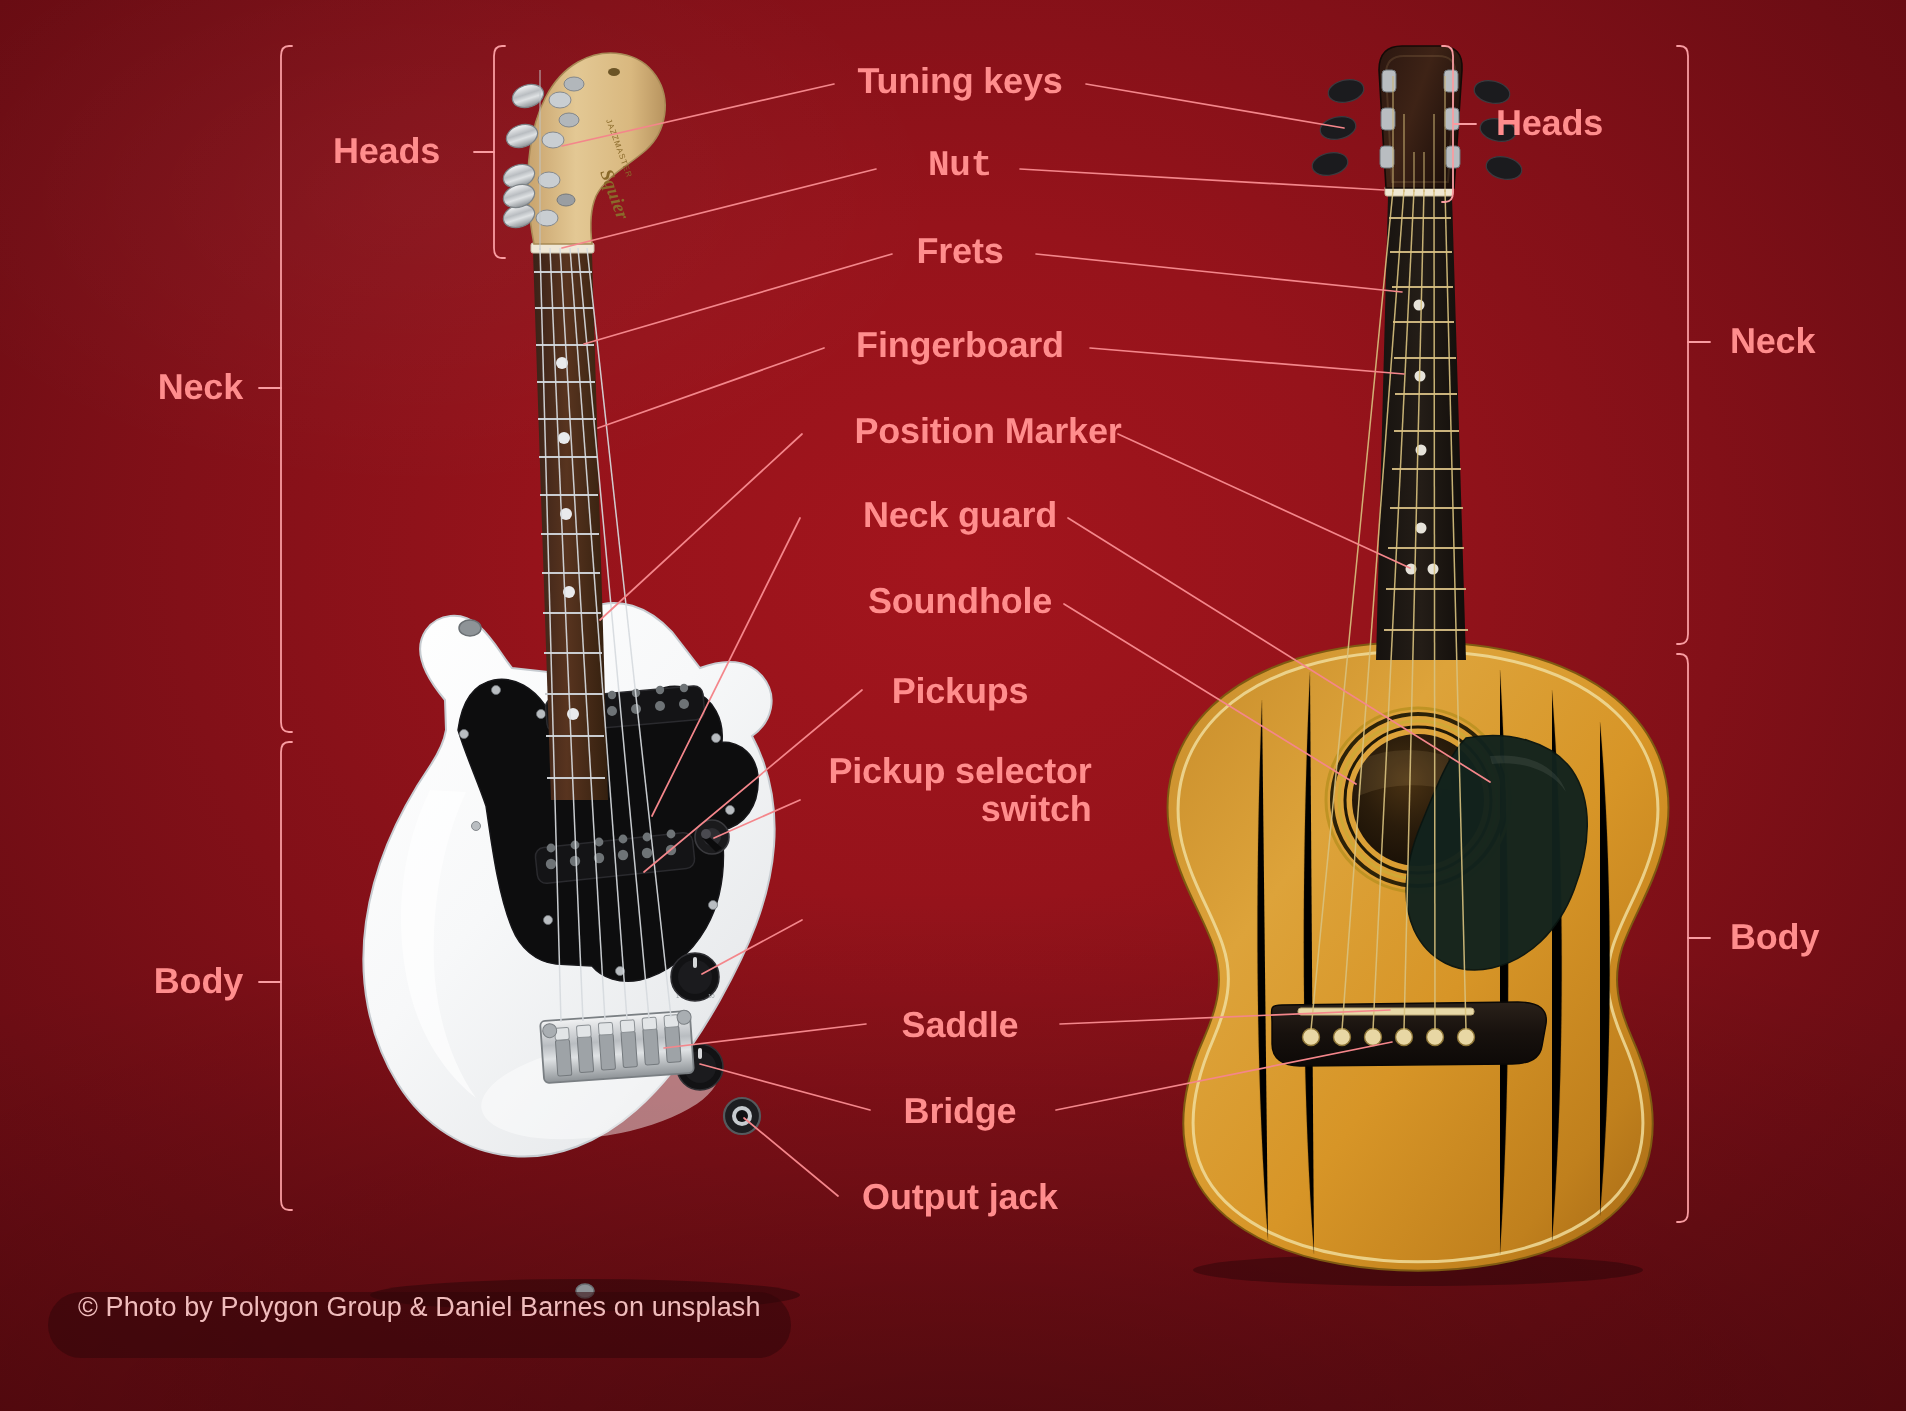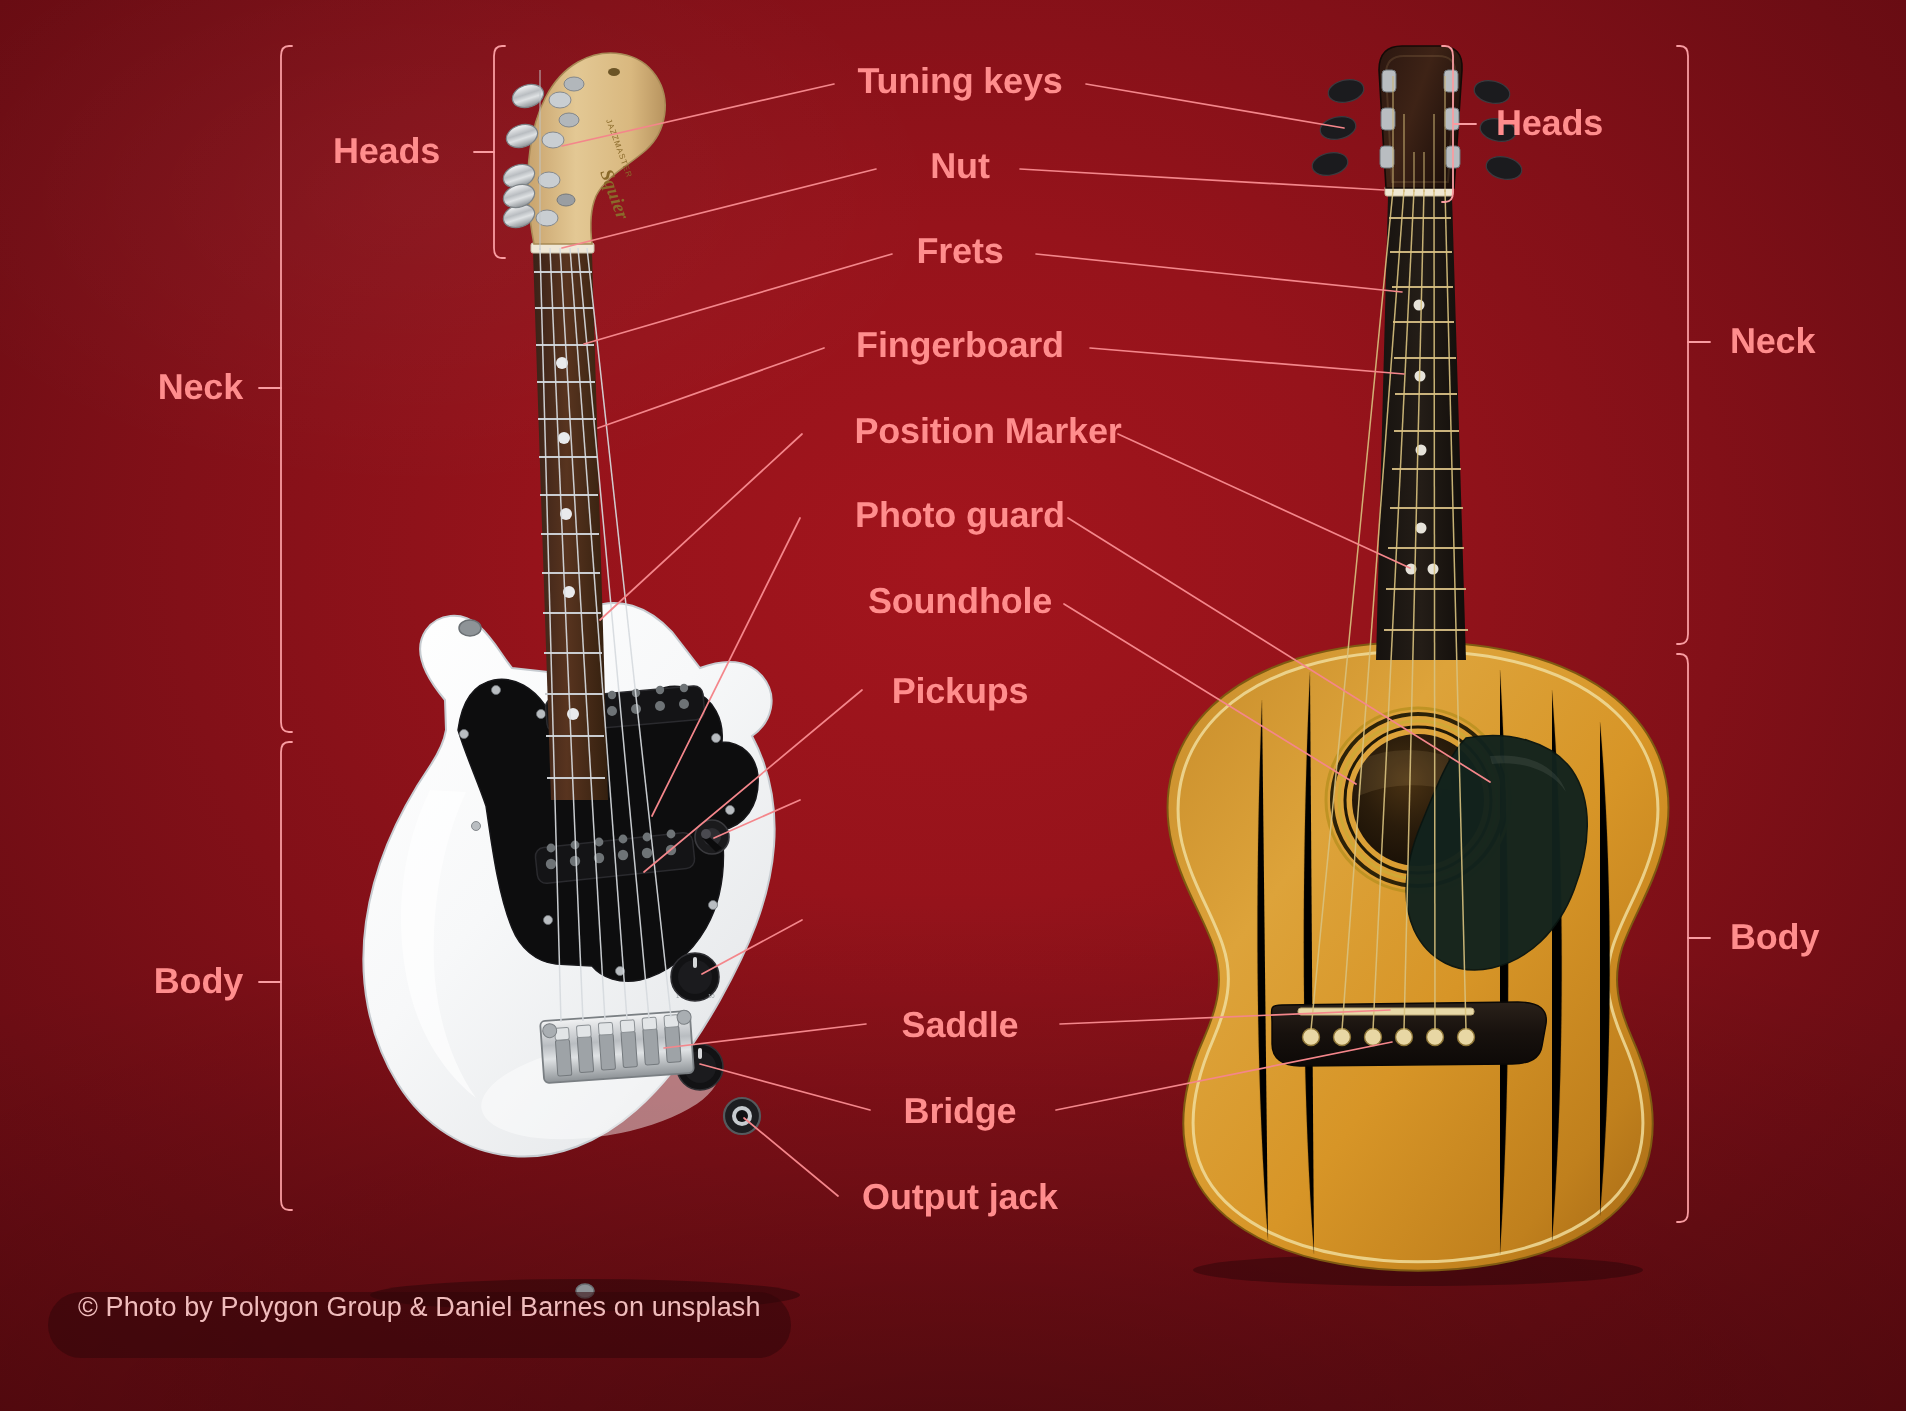--- a/index.html
+++ b/index.html
@@ -567,27 +567,31 @@
 
   <div class="lbl r side-label" style="left:440px; top:132px;">Heads</div>
   <div class="lbl r side-label" style="left:243px; top:368px;">Neck</div>
   <div class="lbl r side-label" style="left:243px; top:962px;">Body</div>
 
   <div class="lbl l side-label" style="left:1496px; top:104px;">Heads</div>
   <div class="lbl l side-label" style="left:1730px; top:322px;">Neck</div>
   <div class="lbl l side-label" style="left:1730px; top:918px;">Body</div>
 
   <div class="lbl c center-label" style="left:960px; top:62px;">Tuning keys</div>
-  <div class="lbl c center-label" style="left:960px; top:147px;">Nut</div>
+  <div class="lbl c center-label" style="left:960px; top:147px;font-family:Liberation Mono, monospace;">Nut</div>
   <div class="lbl c center-label" style="left:960px; top:232px;">Frets</div>
   <div class="lbl c center-label" style="left:960px; top:326px;">Fingerboard</div>
   <div class="lbl c center-label" style="left:988px; top:412px;">Position Marker</div>
-  <div class="lbl c center-label" style="left:960px; top:496px;">Photo guard</div>
+  <div class="lbl c center-label" style="left:960px; top:496px;">Neck guard</div>
   <div class="lbl c center-label" style="left:960px; top:582px;">Soundhole</div>
   <div class="lbl c center-label" style="left:960px; top:672px;">Pickups</div>
+  <div class="lbl c center-label" style="left:960px; top:752px;">
+    <span>Pickup selector</span><br>
+    <span>switch</span>
+  </div>
   <div class="lbl c center-label" style="left:960px; top:1006px;">Saddle</div>
   <div class="lbl c center-label" style="left:960px; top:1092px;">Bridge</div>
   <div class="lbl c center-label" style="left:960px; top:1178px;">Output jack</div>
 
   <div id="credit">
     <span>© Photo by Polygon Group &amp; Daniel Barnes on unsplash</span>
   </div>
 
 </div>
 

